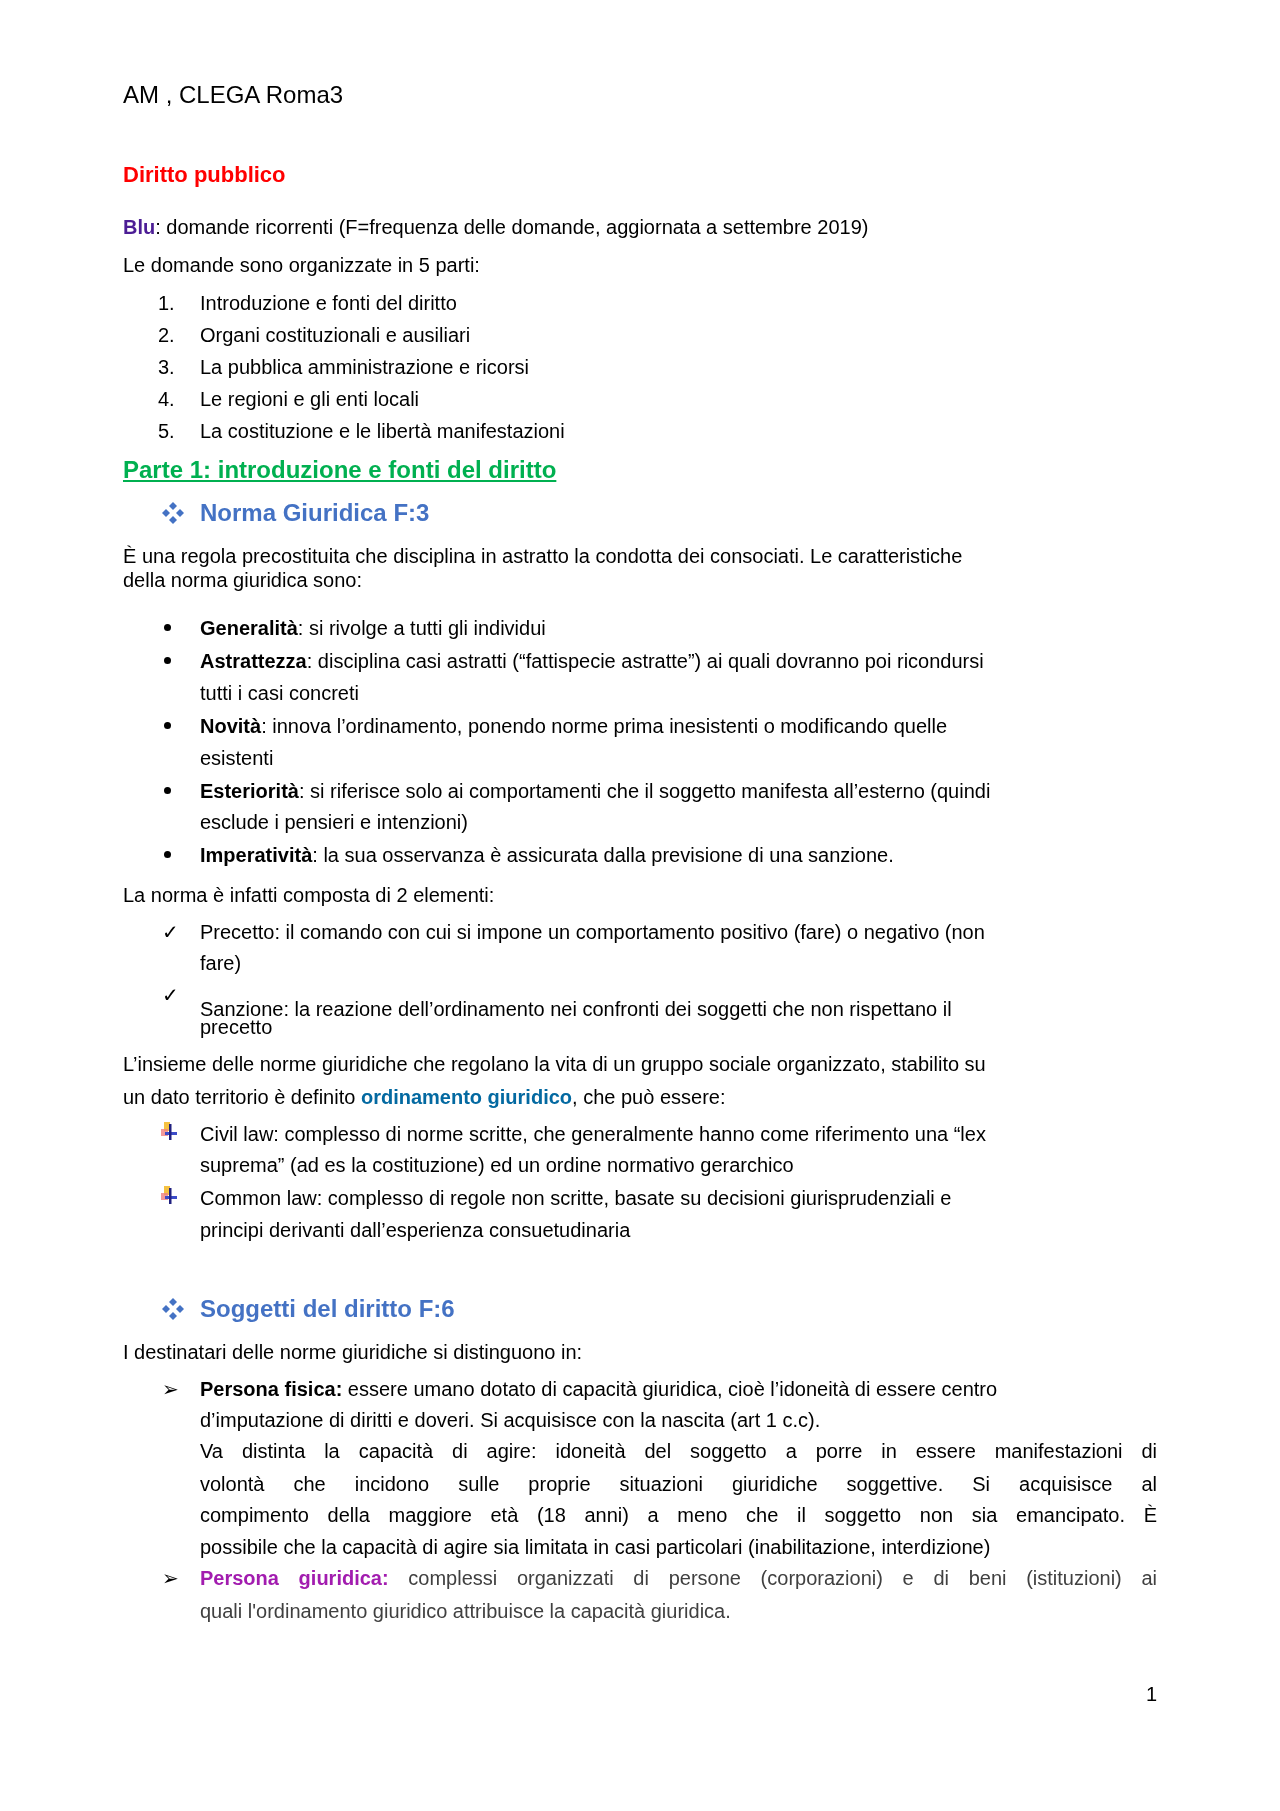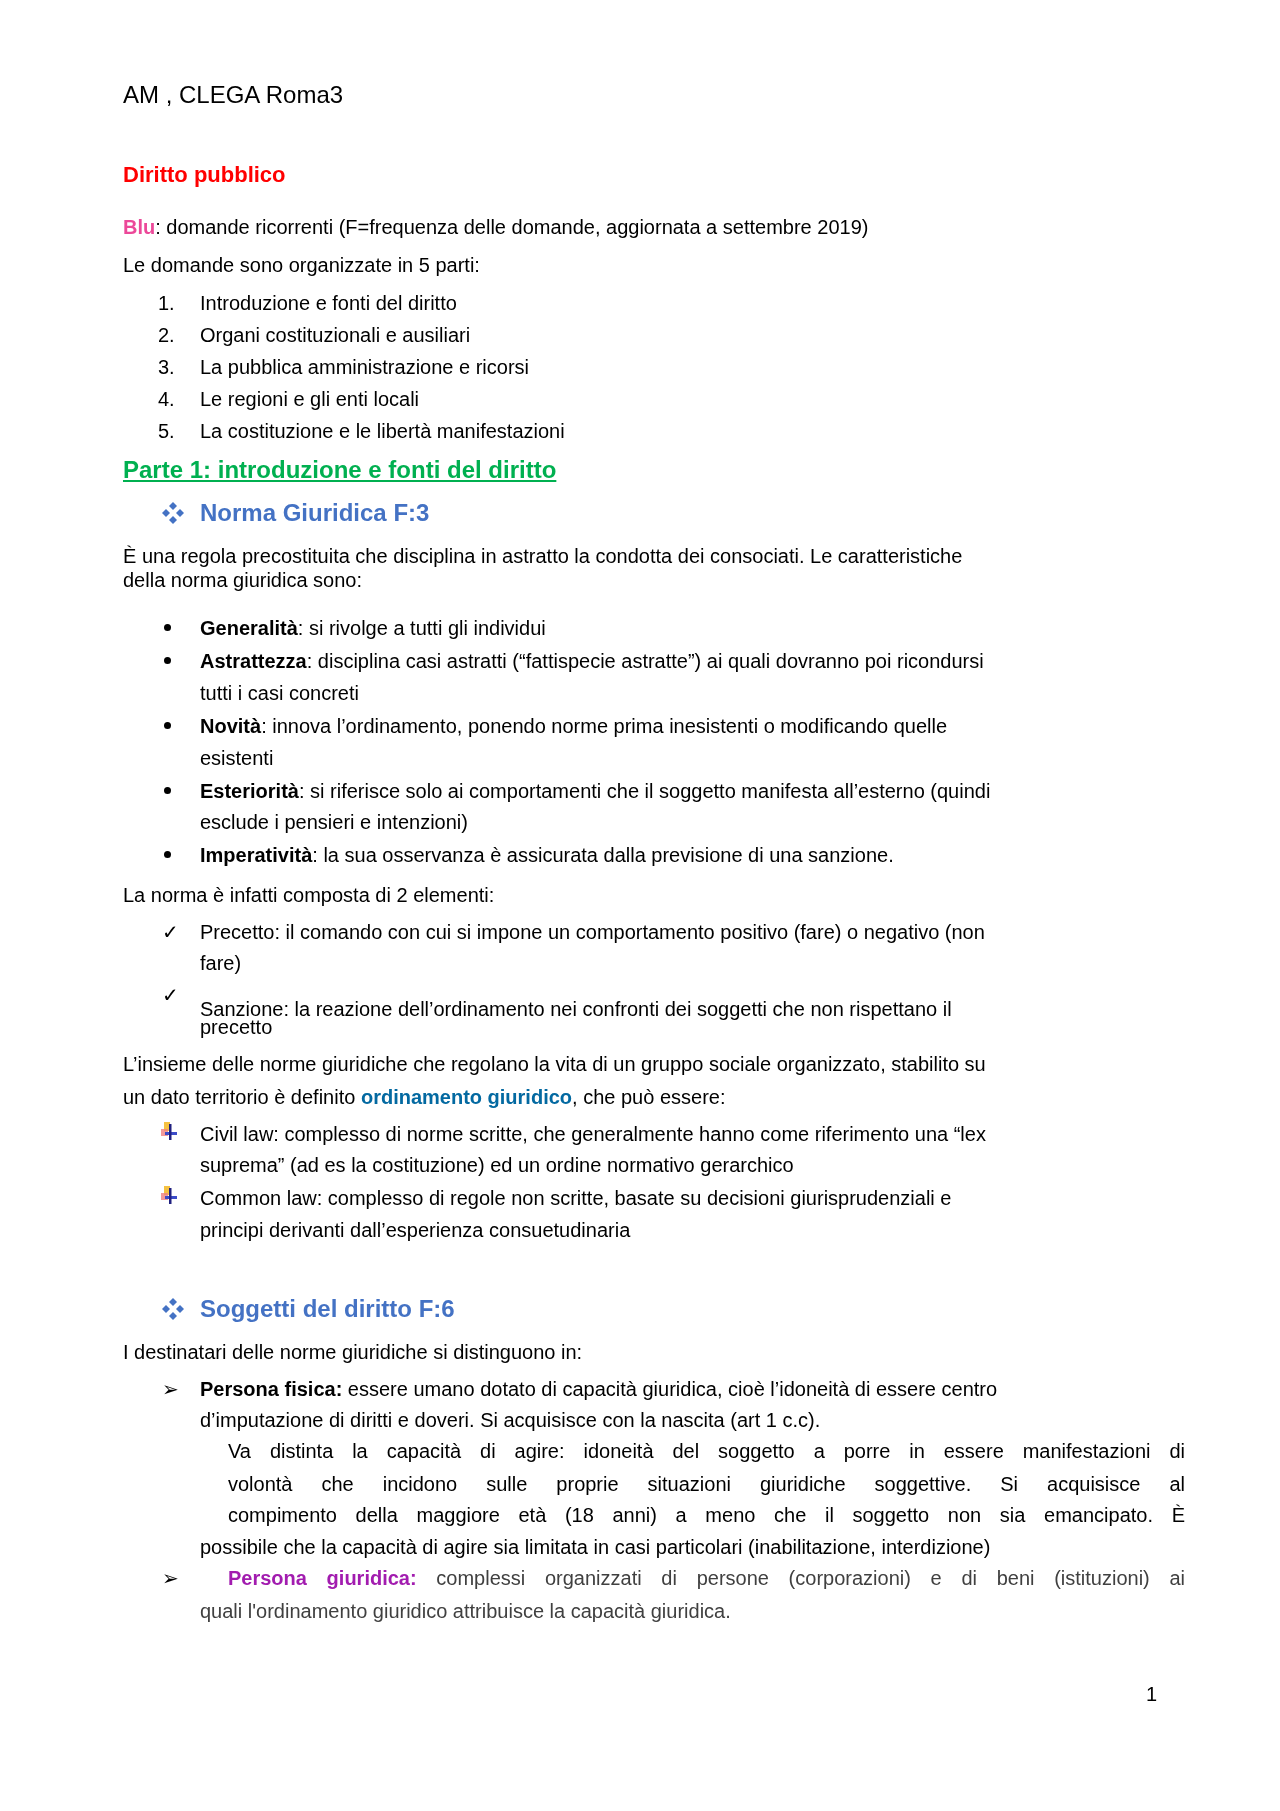--- a/index.html
+++ b/index.html
@@ -3,28 +3,28 @@
 <meta charset="utf-8">
 <style>
   html, body { margin: 0; padding: 0; background: #ffffff; }
   body { width: 1280px; height: 1811px; position: relative; overflow: hidden;
          font-family: "Liberation Sans", sans-serif; color: #000; }
   .line { position: absolute; left: 123px; white-space: nowrap; font-size: 20px; line-height: 24px; }
   .ind { left: 200px; }
   .marker { position: absolute; left: 162px; font-size: 20px; line-height: 24px; }
   .header { font-size: 24px; }
   .title { font-size: 22px; font-weight: bold; color: #ff0000; line-height: 30px; }
-  .blu { color: #ec4899; font-weight: bold; }
+  .blu { color: #4c1d95; font-weight: bold; }
   .part { font-size: 24px; font-weight: bold; color: #00B050; text-decoration: underline; line-height: 30px; }
   .h2 { font-size: 24px; font-weight: bold; color: #4472C4; left: 200px; line-height: 30px; }
   .h2icon { position: absolute; left: 160px; width: 26px; height: 26px; }
   .b { font-weight: bold; }
   .brown { color: #0369a1; font-weight: bold; }
   .num { position: absolute; left: 158px; font-size: 20px; line-height: 24px; }
-  .just { width: 957px; text-align: justify; text-align-last: justify; white-space: normal; margin-left: 28px; }
+  .just { width: 957px; text-align: justify; text-align-last: justify; white-space: normal; }
   .gray { color: #404040; }
   .pagenum { position: absolute; left: 1146px; font-size: 20px; line-height: 24px; }
   .dot { position: absolute; left: 164px; width: 7px; height: 7px; border-radius: 50%; background: #000; }
   .tack { position: absolute; left: 160px; width: 20px; height: 22px; }
 </style>
 </head>
 <body>
 
 <div class="line header" style="top:83px">AM , CLEGA Roma3</div>
 

